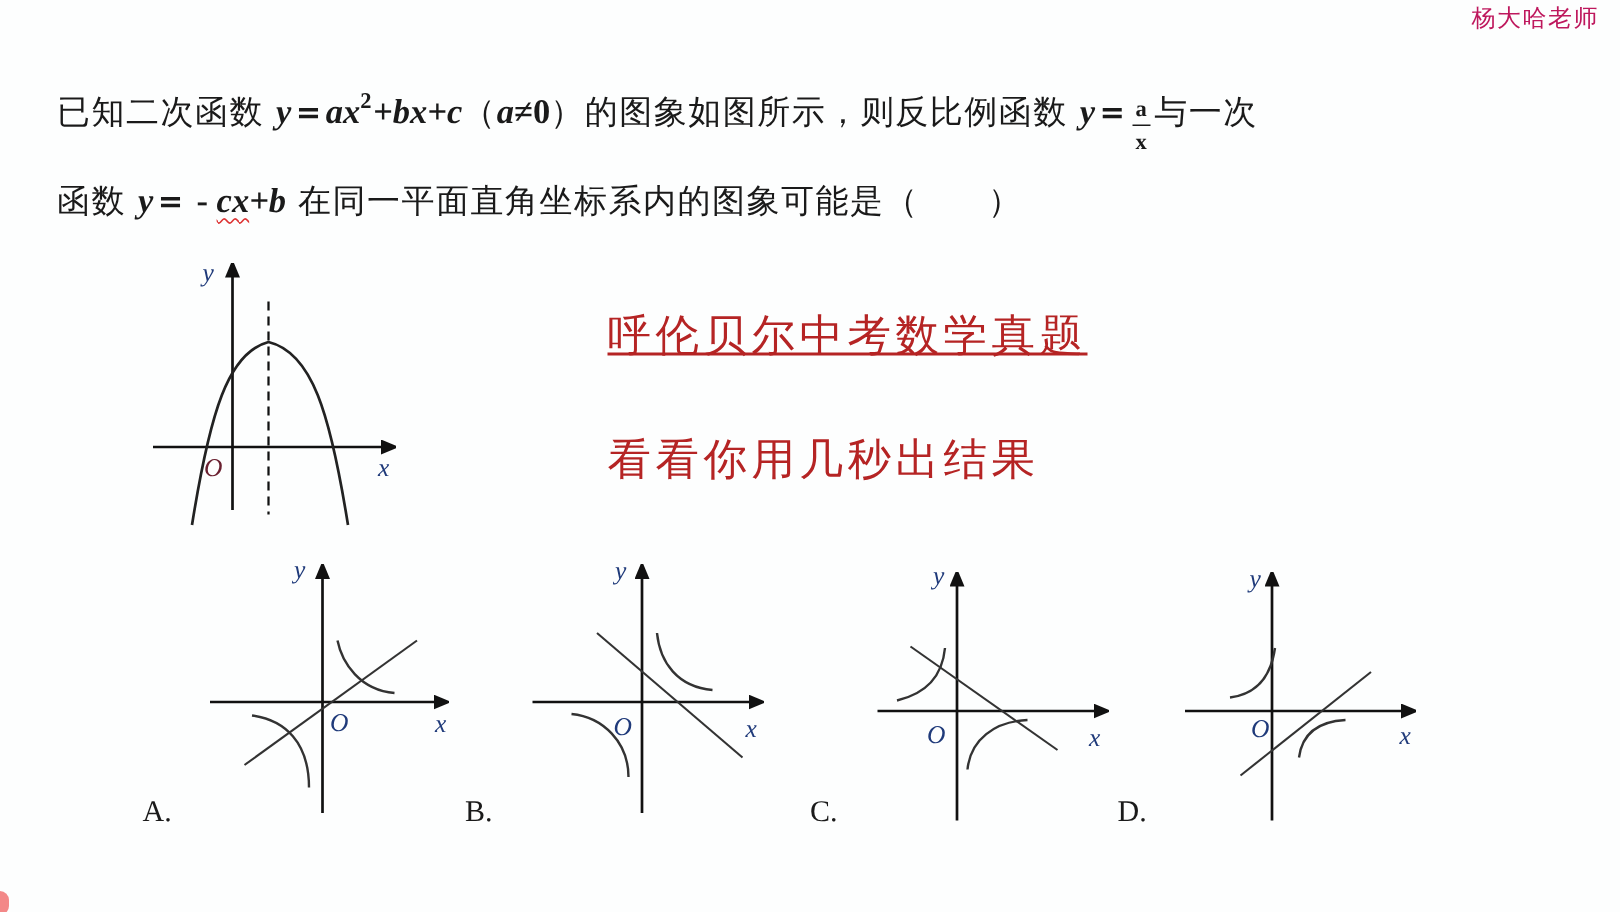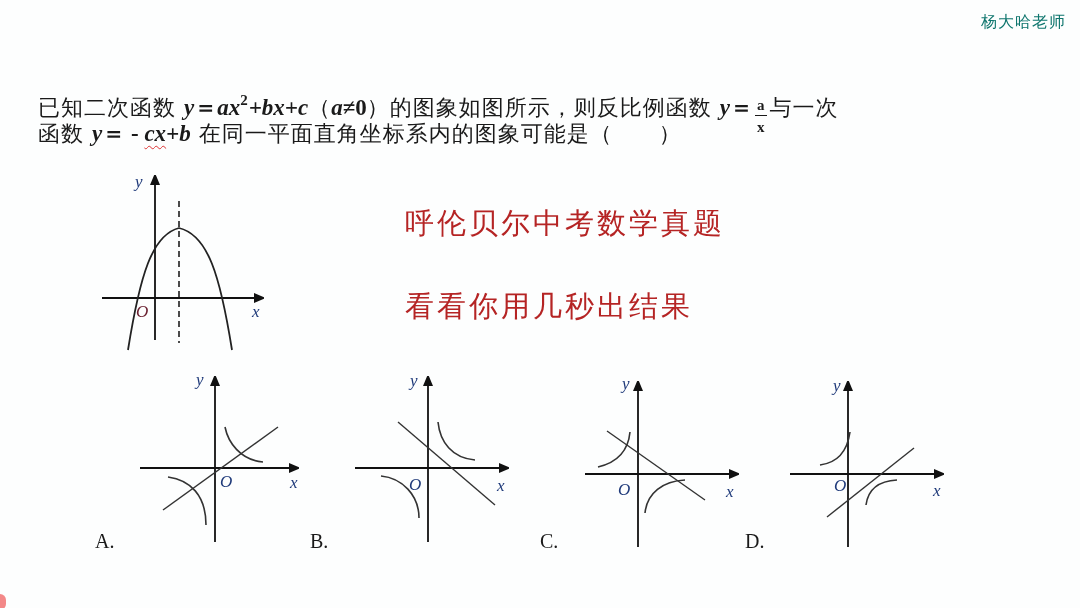--- a/index.html
+++ b/index.html
@@ -3,45 +3,45 @@
 <meta charset="utf-8">
 <style>
   html, body { margin:0; padding:0; }
   body {
     width:1080px; height:608px; overflow:hidden; position:relative;
     background:#fdfefe;
     font-family:"DejaVu Serif","Liberation Serif",serif;
     color:#1a1a1a;
   }
   .watermark {
-    position:absolute; right:14px; top:12px;
-    font-size:16px; color:#0f766e; letter-spacing:1px;
+    position:absolute; right:14px; top:2px;
+    font-size:16px; color:#be185d; letter-spacing:1px;
   }
   .q-line {
     position:absolute; left:38px; font-size:22px; white-space:nowrap;
     letter-spacing:1px;
   }
-  .q-line1 { top:58px;margin-top:32px; }
+  .q-line1 { top:58px; }
   .q-line2 { top:118px; }
   .m { font-family:"Liberation Serif",serif; font-style:italic; font-weight:bold; font-size:23px; letter-spacing:0; }
   .mu { font-family:"Liberation Serif",serif; font-weight:bold; font-size:23px; letter-spacing:0; }
   .sup { font-size:15px; vertical-align:10px; font-weight:bold; font-family:"Liberation Serif",serif; }
   .frac {
     display:inline-block; vertical-align:middle; text-align:center;
     font-family:"Liberation Serif",serif; font-weight:bold; font-size:15px; line-height:15px;
     margin:0 2px; position:relative; top:8px;
   }
   .frac .num { display:block; border-bottom:1.5px solid #1a1a1a; padding:0 2px 2px; }
   .frac .den { display:block; padding-top:4px; }
   .squiggle { text-decoration: underline wavy #d33; text-decoration-thickness:1px; text-underline-offset:4px; }
   .red-text {
     position:absolute; left:405px; font-size:29px; color:#b52424; letter-spacing:3px;
     font-family:"DejaVu Sans","Liberation Sans",sans-serif;
   }
-  .red1 { top:204px; }
+  .red1 { top:204px;text-decoration:underline; }
   .red2 { top:287px; }
   svg.graph { position:absolute; overflow:visible; }
   .opt-label { position:absolute; font-size:20px; font-family:"Liberation Serif",serif; top:530px; }
   .axis-lbl { font-family:"Liberation Serif",serif; font-style:italic; font-size:17px; fill:#1f3a7a; }
   .corner-dot { position:absolute; left:-6px; top:594px; width:12px; height:16px; border-radius:6px; background:#f06a6a; opacity:.8; }
 </style>
 </head>
 <body>
 
 <div class="watermark">杨大哈老师</div>

